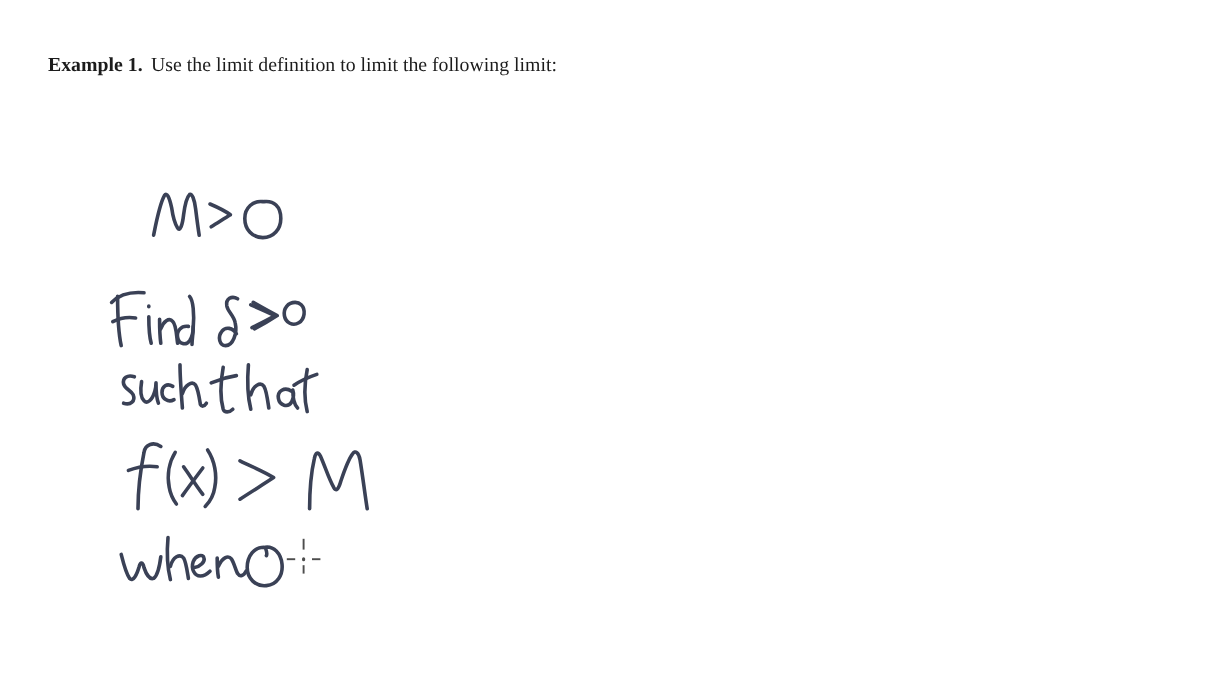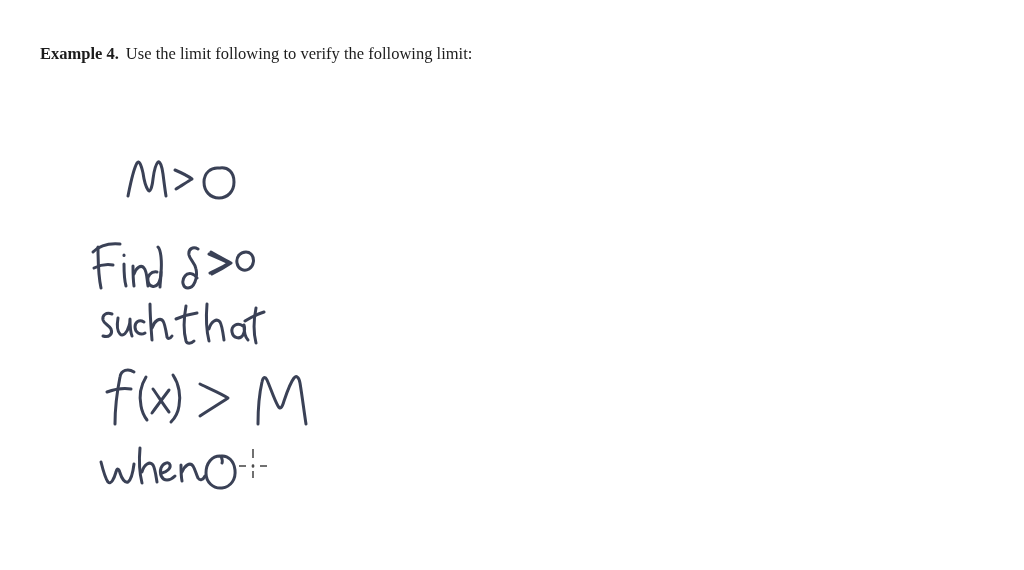--- a/index.html
+++ b/index.html
@@ -62,21 +62,21 @@
     stroke-linecap: butt;
   }
   svg.ink-layer g.cursor path.dot { stroke-width: 2.6; stroke-linecap: round; }
 </style>
 </head>
 <body>
 
 <div class="stage">
 
   <div class="problem">
-    <span class="label">Example 4.</span><span class="prompt">Use the limit following to verify the following limit:</span>
+    <span class="label">Example 1.</span><span class="prompt">Use the limit definition to limit the following limit:</span>
   </div>
 
 
   <svg class="ink-layer" viewBox="0 0 1024 570" xmlns="http://www.w3.org/2000/svg">
 
     <g class="ink" stroke="#3a4156">
 
       <g aria-label="M &gt; 0">
         <path d="M 128 196 C 130 186 133 170 137 163 C 139 160 141 164 143 173 C 144 180 146 187 148 190 C 150 193 152 188 153 179 C 154 171 156 164 158 162 C 160 161 162 166 163 174 C 164 182 165 190 166 196"></path>
         <path d="M 175 170 C 182 173 188 176 192 179 C 187 182 181 186 176 189"></path>

